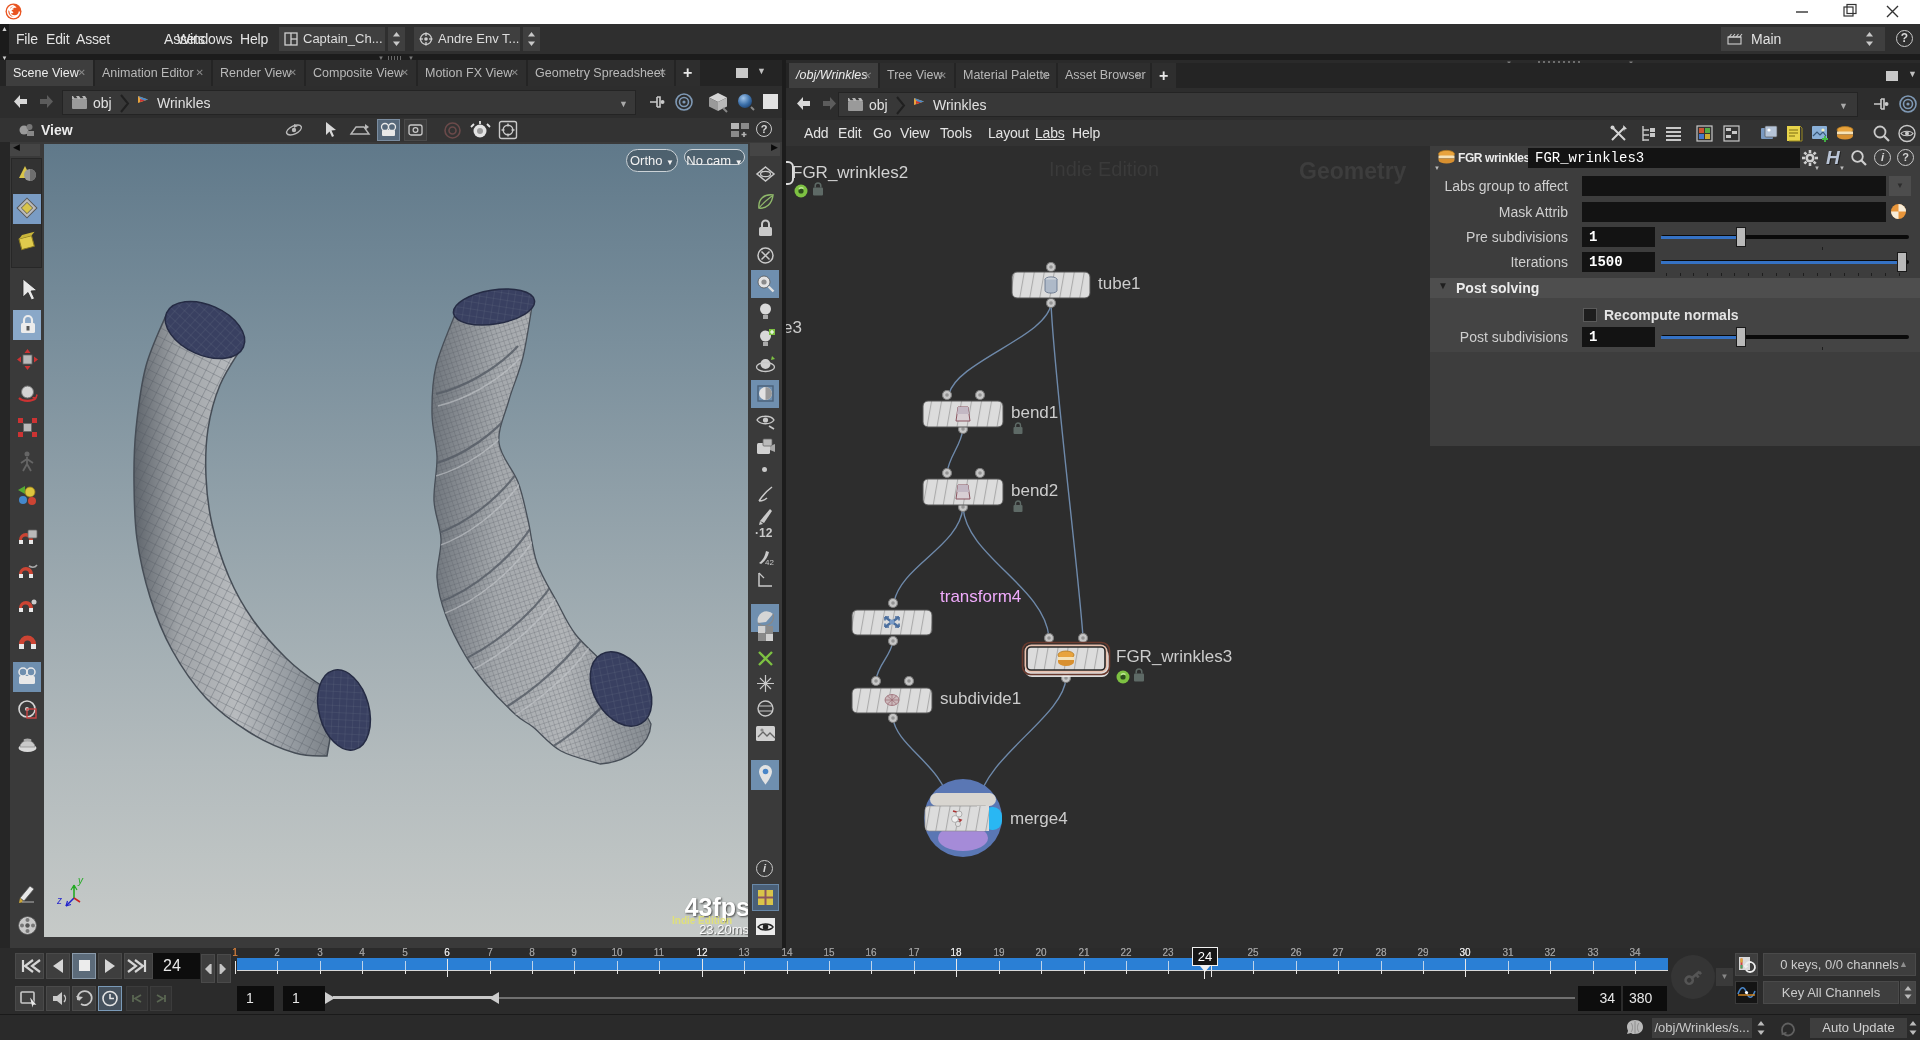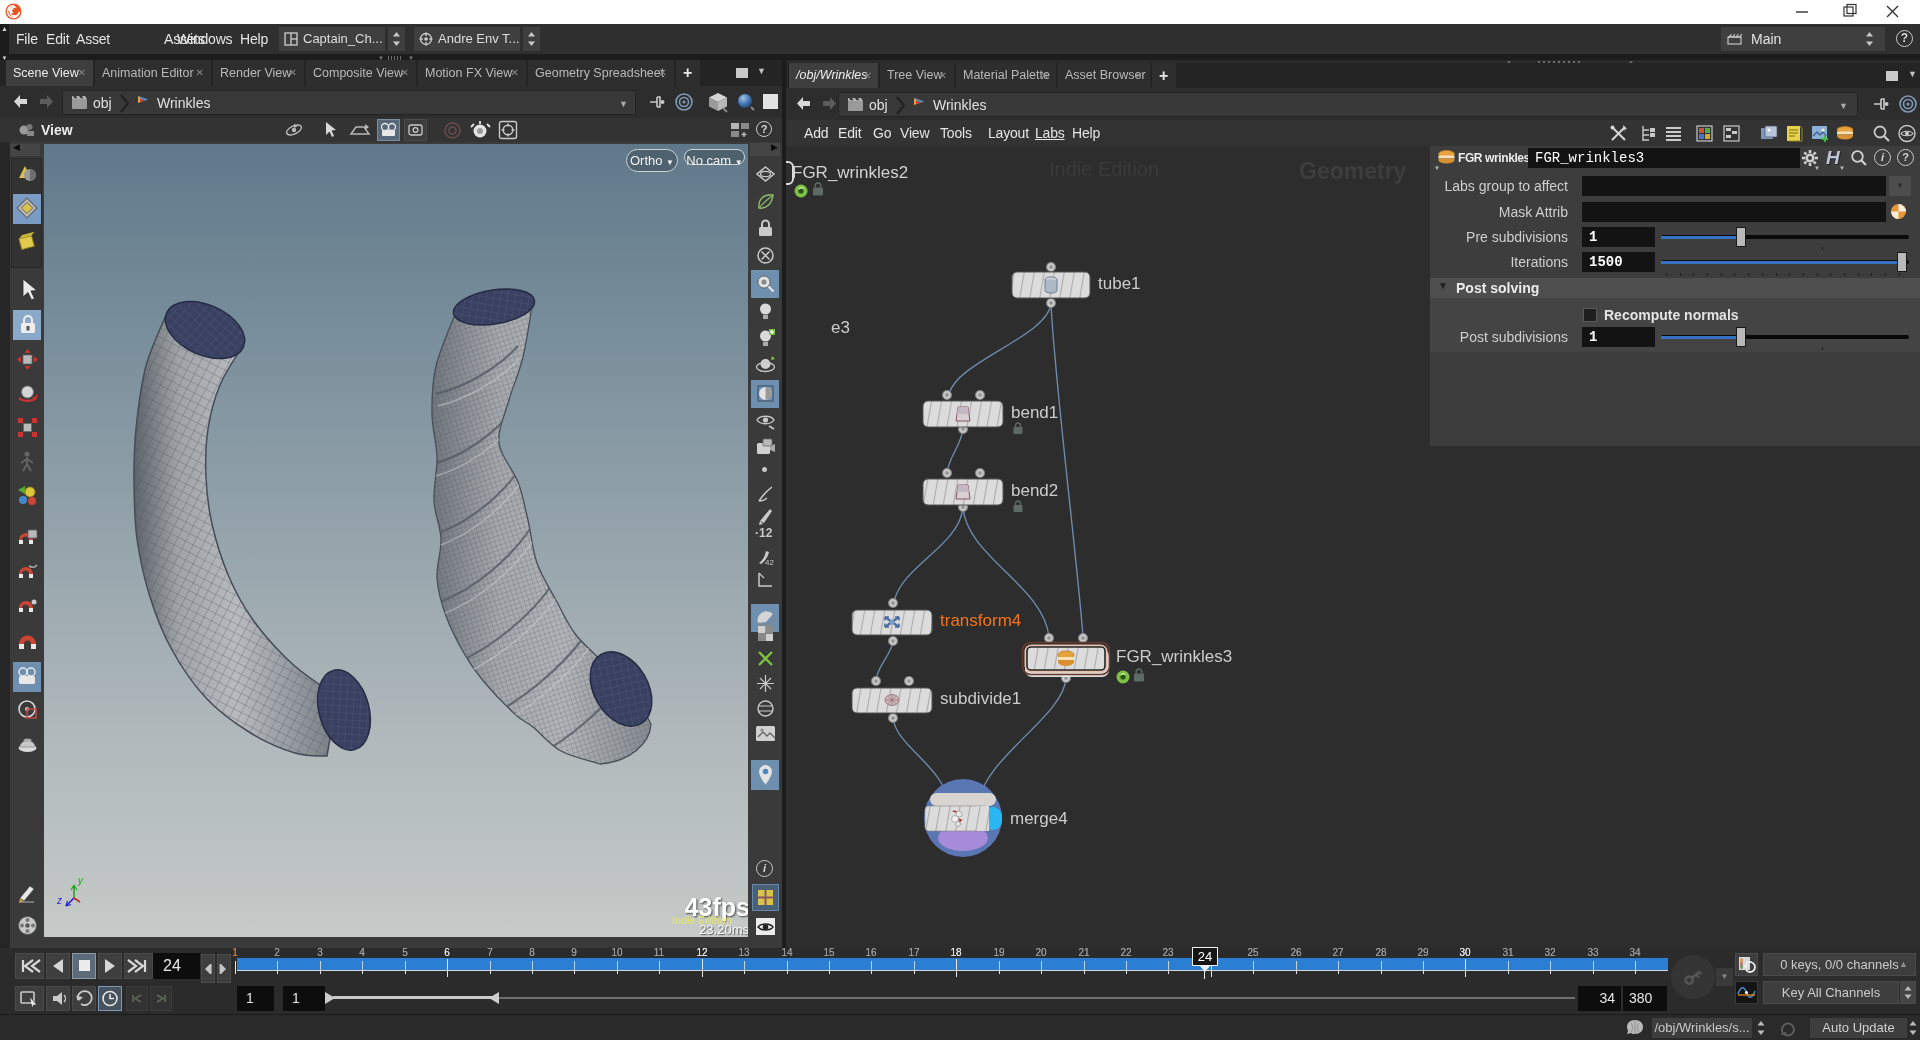--- a/index.html
+++ b/index.html
@@ -797,26 +797,26 @@
           <rect x="-5" y="-3.5" width="10" height="8" rx="1" fill="#5e6a66"></rect>
           <path d="M-2.8 -3.5 v-1.7 a2.8 2.8 0 0 1 5.6 0 v1.7" fill="none" stroke="#5e6a66" stroke-width="1.5"></path>
         </g>
       <path d="M-2 16 L2 16 A5 5 0 0 1 7 21 L7 33 A5 5 0 0 1 2 38 L-2 38" fill="none" stroke="#dcdcdc" stroke-width="2"></path>
     </g>
   </svg>
 
   <div class="abs" style="left:312px;top:128px;font-size:17px;color:#cccccc;">tube1</div>
   <div class="abs" style="left:225px;top:257px;font-size:17px;color:#cccccc;">bend1</div>
   <div class="abs" style="left:225px;top:335px;font-size:17px;color:#cccccc;">bend2</div>
-  <div class="abs" style="left:154px;top:465px;font-size:17px;color:#f97316;">transform4</div>
+  <div class="abs" style="left:154px;top:441px;font-size:17px;color:#f0abfc;">transform4</div>
   <div class="abs" style="left:330px;top:501px;font-size:17px;color:#cccccc;">FGR_wrinkles3</div>
   <div class="abs" style="left:154px;top:543px;font-size:17px;color:#cccccc;">subdivide1</div>
   <div class="abs" style="left:224px;top:663px;font-size:17px;color:#cccccc;">merge4</div>
   <div class="abs" style="left:6px;top:17px;font-size:17px;color:#d2d2d2;">FGR_wrinkles2</div>
-  <div class="abs" style="left:-3px;top:172px;font-size:17px;color:#cccccc;margin-left:48px;">e3</div>
+  <div class="abs" style="left:-3px;top:172px;font-size:17px;color:#cccccc;">e3</div>
 </div>
 
 <div class="abs" id="params" style="left:1430px;top:146px;width:490px;height:300px;background:#3d3d3d;overflow:hidden;">
 
   <svg class="abs" style="left:7px;top:3px" width="19" height="17" viewBox="0 0 19 17">
       <ellipse cx="9.5" cy="5" rx="8" ry="3.6" fill="#e8a33d" stroke="#b57a1e" stroke-width="0.8"></ellipse>
       <rect x="1.5" y="6.5" width="16" height="3" fill="#f5e2b8"></rect>
       <path d="M1.5 11 a8 3.6 0 0 0 16 0 l0 -1.5 l-16 0 Z" fill="#d89030"></path>
     </svg>
   <div class="abs" style="left:4px;top:19px;color:#bbb;font-size:6px;">▼</div>

